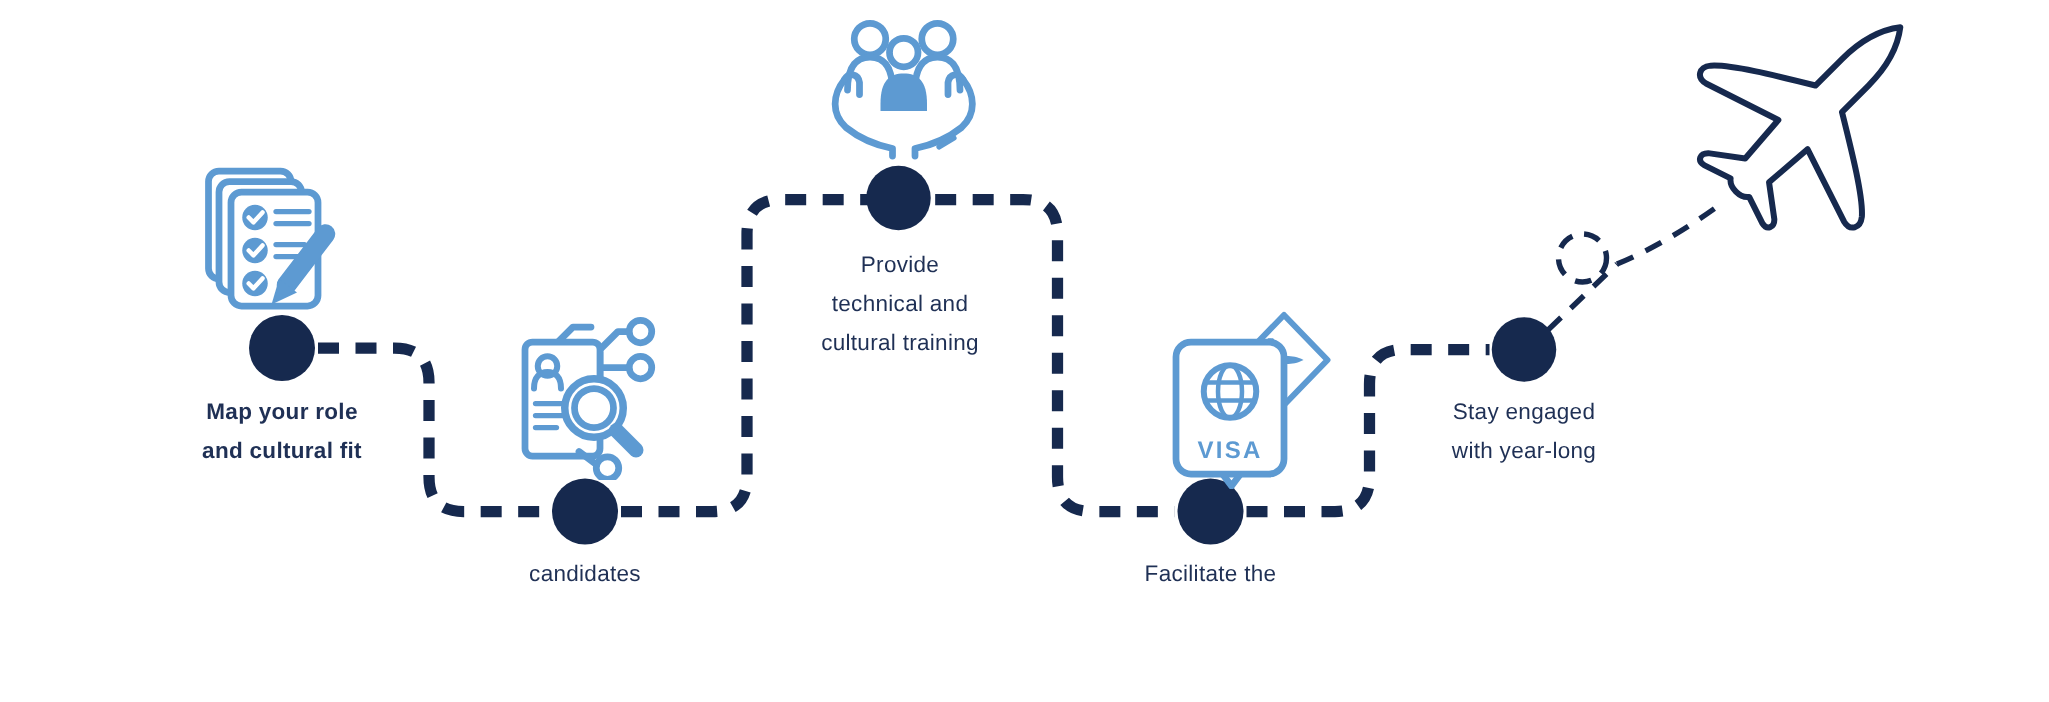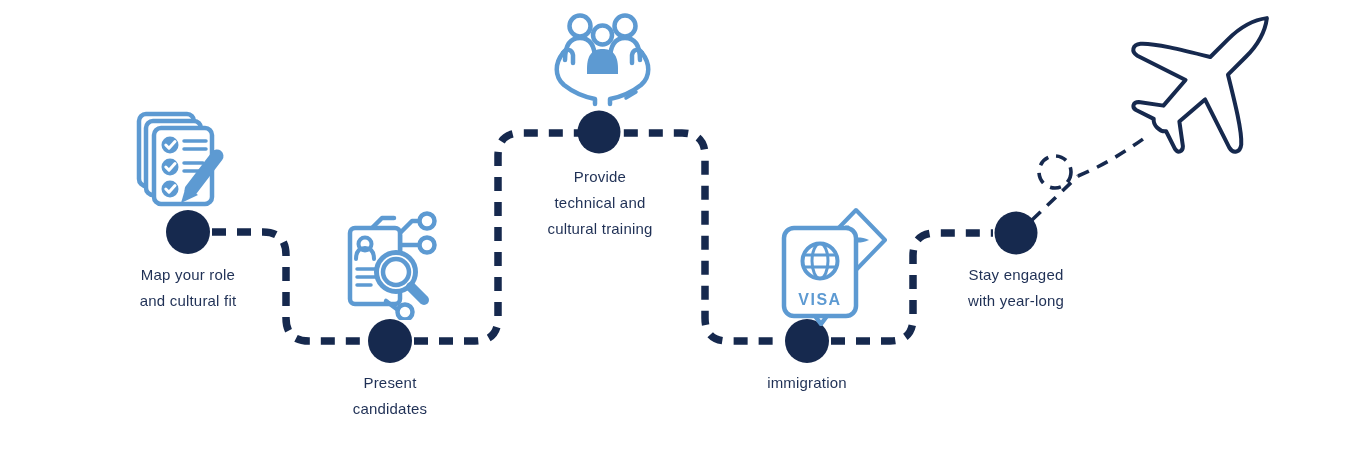--- a/index.html
+++ b/index.html
@@ -135,38 +135,37 @@
       <path d="M0 -9 C1.5 -6 1.8 -4 1.8 -1 L10 5 L10 7.5 L2 5.5 L2 9 L4.5 11.5 L4.5 13 L0 12 L-4.5 13 L-4.5 11.5 L-2 9 L-2 5.5 L-10 7.5 L-10 5 L-1.8 -1 C-1.8 -4 -1.5 -6 0 -9 Z" transform="translate(80,36) rotate(90) scale(1.45)" fill="#5D9AD2" stroke="none"></path>
       <rect x="8" y="24" width="72" height="88" rx="10" fill="#ffffff"></rect>
       <circle cx="44" cy="57" r="17.5" stroke-width="4"></circle>
       <ellipse cx="44" cy="57" rx="8" ry="17.5" stroke-width="3"></ellipse>
       <path d="M28 51 H60" stroke-width="3"></path>
       <path d="M28 63 H60" stroke-width="3"></path>
     </g>
     <text x="44" y="101" text-anchor="middle" fill="#5D9AD2" style="font-family:'Liberation Sans',sans-serif; font-size:16px; font-weight:bold; letter-spacing:1.5px;">VISA</text>
   </svg>
 
-  <div class="step-label" style="left:63px; top:262px; width:250px;">
+  <div class="step-label" style="left:63px; top:262px; width:250px;font-weight:bold;">
     <div>Map your role</div>
     <div>and cultural fit</div>
   </div>
 
   <div class="step-label" style="left:310px; top:370px; width:160px;">
-    <div>Present</div>
     <div>candidates</div>
   </div>
 
   <div class="step-label" style="left:505px; top:164px; width:190px;">
     <div>Provide</div>
     <div>technical and</div>
     <div>cultural training</div>
   </div>
 
   <div class="step-label" style="left:717px; top:370px; width:180px;">
-    <div>immigration</div>
+    <div>Facilitate the</div>
   </div>
 
   <div class="step-label" style="left:921px; top:262px; width:190px;">
     <div>Stay engaged</div>
     <div>with year-long</div>
   </div>
 
 </div>
 
 </body></html>

